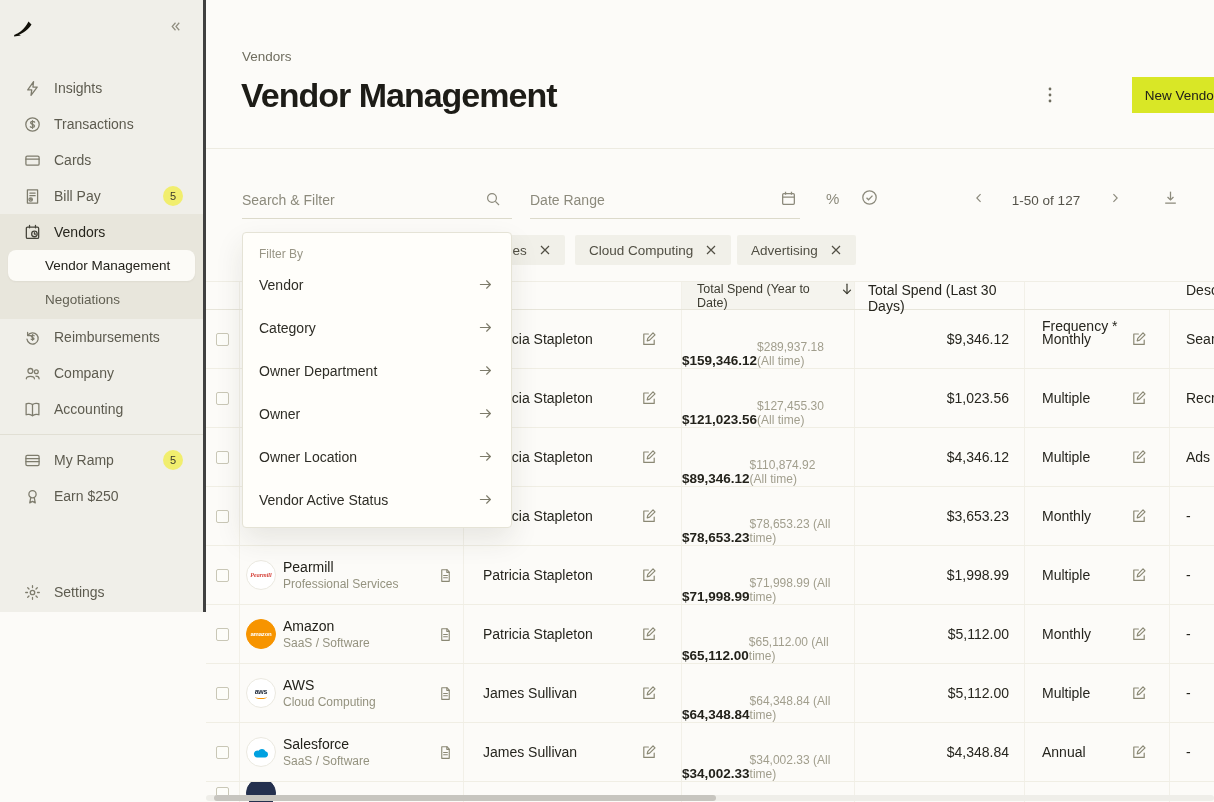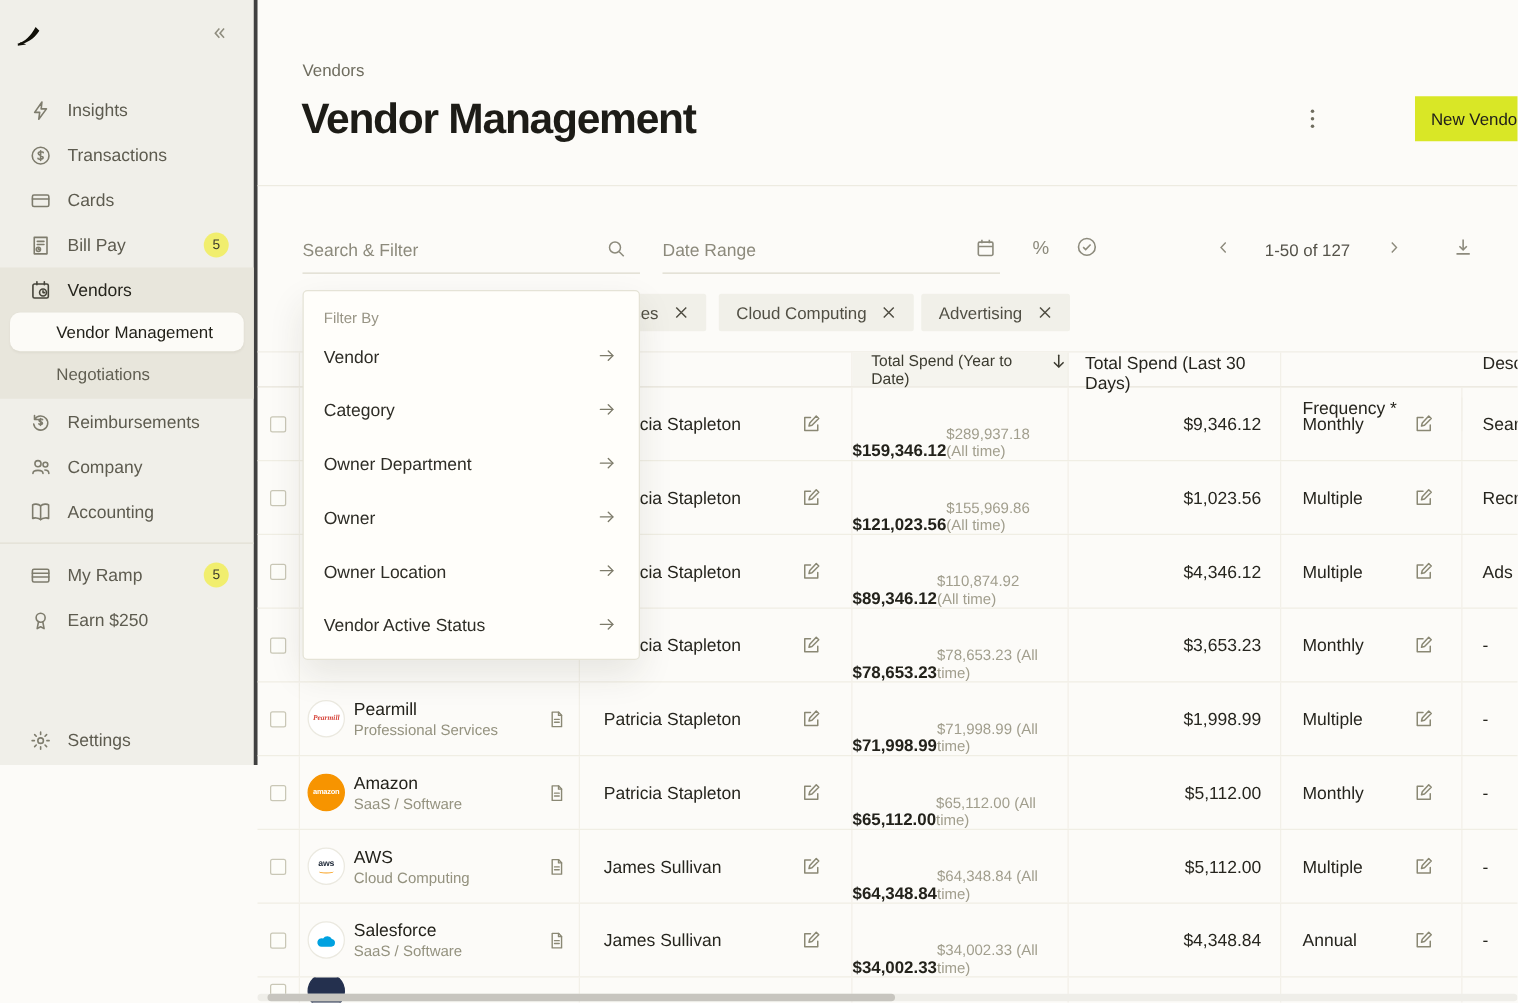--- a/index.html
+++ b/index.html
@@ -414,21 +414,21 @@
             <span>Patricia Stapleton</span>
             <span class="edit-btn">
               <svg width="16" height="16" viewBox="0 0 16 16" fill="none" stroke="currentColor" stroke-width="1.2" stroke-linecap="round" stroke-linejoin="round">
                 <path d="M13.2 9 V13.4 H2.8 V3 H7.4"></path>
                 <path d="M12 1.8 L14 3.8 L8.6 9.2 L6.2 9.8 L6.8 7.4 Z"></path>
               </svg>
             </span>
           </div>
           <div class="td c-ytd">
             <div class="amt">$121,023.56</div>
-            <div class="alltime">$155,969.86 (All time)</div>
+            <div class="alltime">$127,455.30 (All time)</div>
           </div>
           <div class="td c-last30">
             <span>$1,023.56</span>
           </div>
           <div class="td c-freq">
             <span>Multiple</span>
             <span class="edit-btn">
               <svg width="16" height="16" viewBox="0 0 16 16" fill="none" stroke="currentColor" stroke-width="1.2" stroke-linecap="round" stroke-linejoin="round">
                 <path d="M13.2 9 V13.4 H2.8 V3 H7.4"></path>
                 <path d="M12 1.8 L14 3.8 L8.6 9.2 L6.2 9.8 L6.8 7.4 Z"></path>

